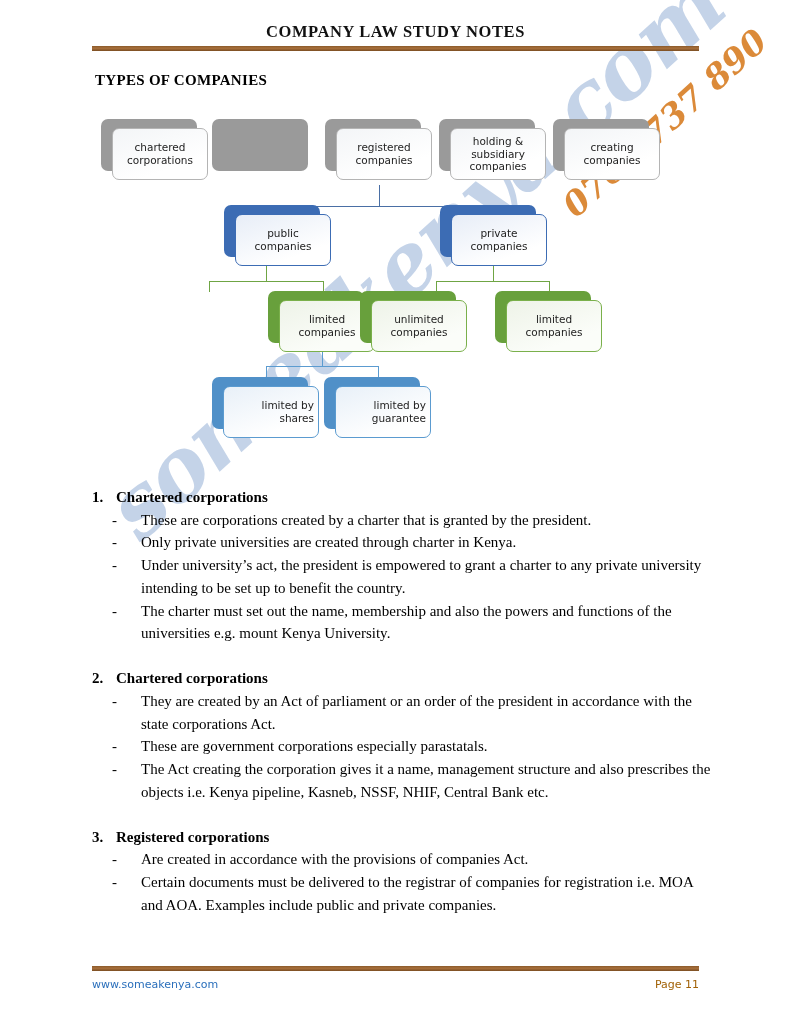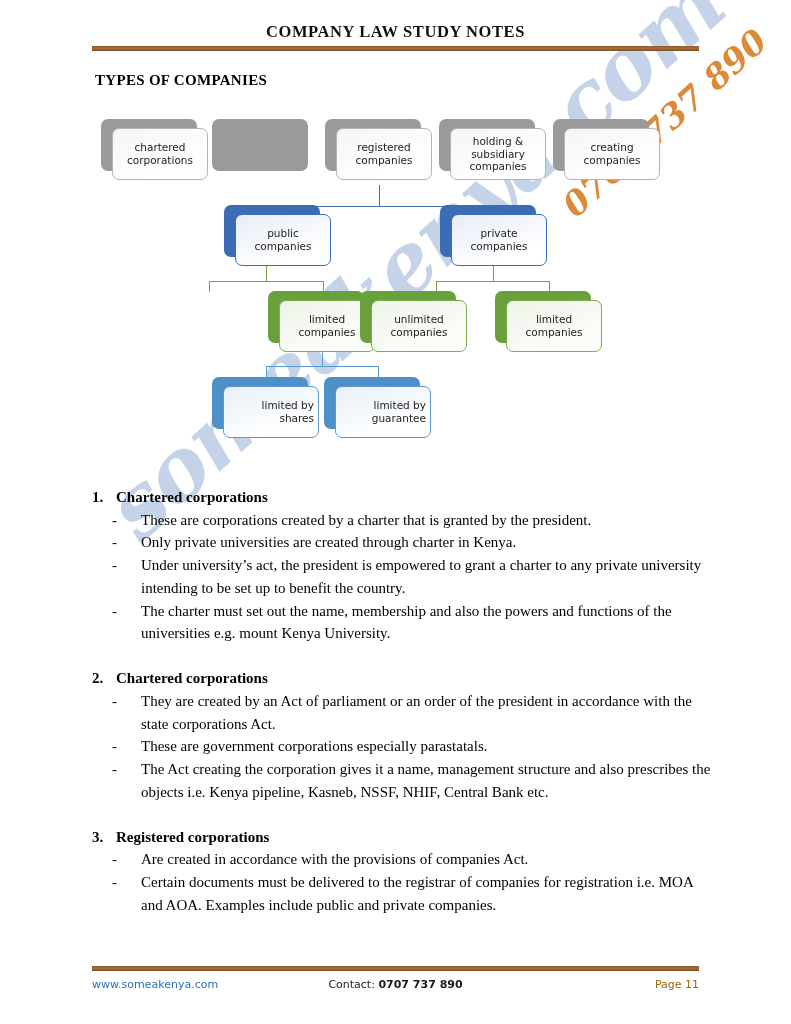--- a/index.html
+++ b/index.html
@@ -391,20 +391,16 @@
       <div class="bullet">
         <span class="dash">-</span><span>Certain documents must be delivered to the registrar of companies for registration i.e. MOA and AOA. Examples include public and private companies.</span>
       </div>
     </div>
 
   </div>
 
   <div class="rule-brown rule-bottom"></div>
   <div class="footer">
     <a class="site" href="#">www.someakenya.com</a>
-    <div class="contact">
-      <span>Contact:</span>
-      <b>0707 737 890</b>
-    </div>
     <div class="pageno">Page 11</div>
   </div>
 
 </div>
 
 </body></html>

